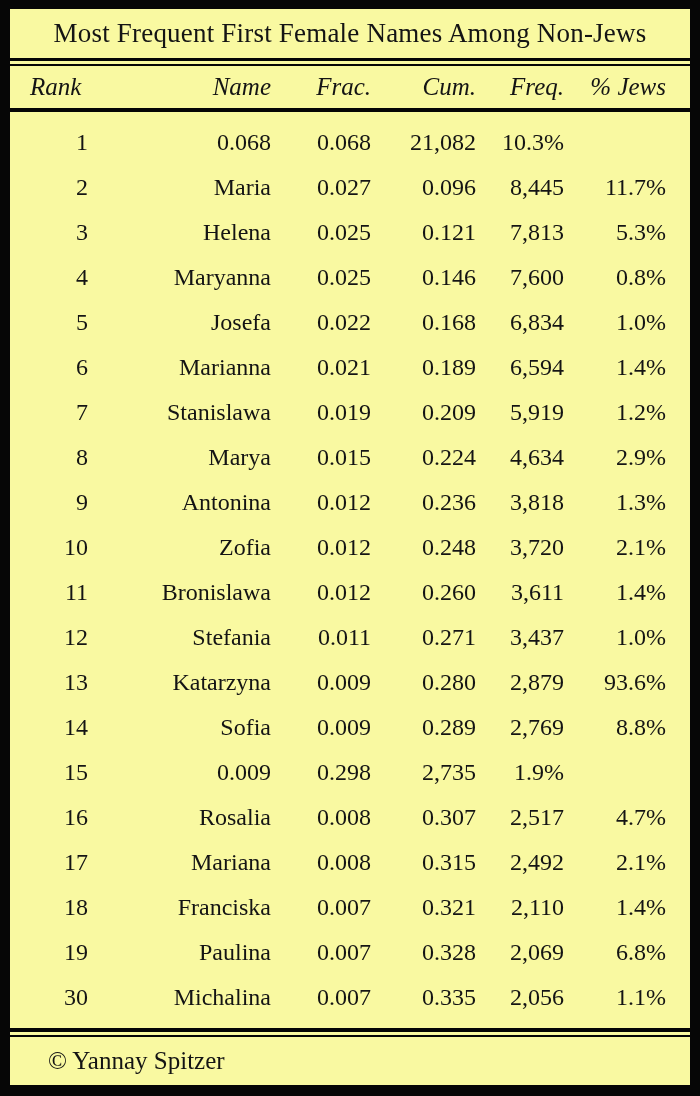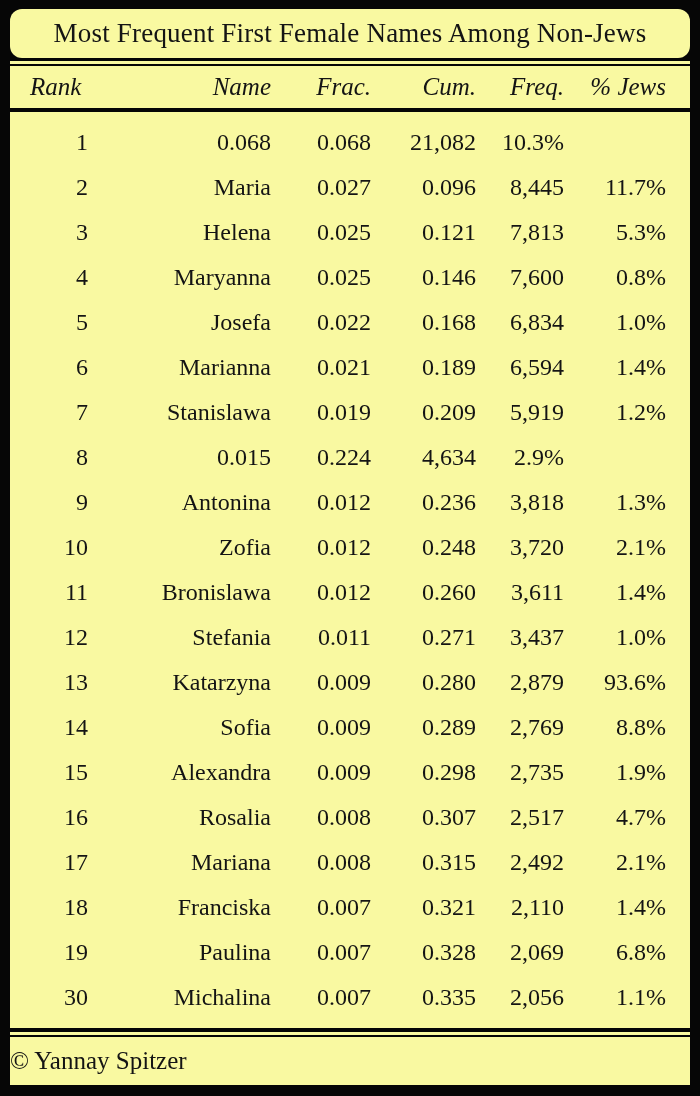--- a/index.html
+++ b/index.html
@@ -21,21 +21,20 @@
   .band { background: #f9f9a1; }
 
   .title-band {
     height: 49px;
     display: flex;
     align-items: center;
     justify-content: center;
     font-size: 27px;
     letter-spacing: 0.2px;
     white-space: nowrap;
-    border-radius: 12px;
   }
 
   .rule { background: #060606; }
   .rule-thin  { height: 2.5px; }
   .rule-thick { height: 4px; }
   .rule-thin2 { height: 2px; }
   .gap { height: 3px; background: #f9f9a1; }
 
   .grid-row {
     display: grid;
@@ -59,20 +58,21 @@
     padding-top: 8px;
     font-size: 24px;
     overflow: hidden;
   }
   .table-row { height: 45px; }
 
   .footer-band {
     height: 48px;
     display: flex;
     align-items: center;
+    padding-left: 38px;
     font-size: 25px;
   }
 </style>
 </head>
 <body>
 
 <div class="frame">
   <div class="panel">
 
     <div class="band title-band">Most Frequent First Female Names Among Non-Jews</div>
@@ -143,20 +143,21 @@
         <div class="grid-row table-row">
     <div class="c-rank">7</div>
     <div class="c-name">Stanislawa</div>
     <div class="c-num">0.019</div>
     <div class="c-num">0.209</div>
     <div class="c-num">5,919</div>
     <div class="c-num">1.2%</div>
   </div>
         <div class="grid-row table-row">
     <div class="c-rank">8</div>
+    <div class="c-name">Marya</div>
     <div class="c-num">0.015</div>
     <div class="c-num">0.224</div>
     <div class="c-num">4,634</div>
     <div class="c-num">2.9%</div>
   </div>
         <div class="grid-row table-row">
     <div class="c-rank">9</div>
     <div class="c-name">Antonina</div>
     <div class="c-num">0.012</div>
     <div class="c-num">0.236</div>
@@ -198,21 +199,20 @@
         <div class="grid-row table-row">
     <div class="c-rank">14</div>
     <div class="c-name">Sofia</div>
     <div class="c-num">0.009</div>
     <div class="c-num">0.289</div>
     <div class="c-num">2,769</div>
     <div class="c-num">8.8%</div>
   </div>
         <div class="grid-row table-row">
     <div class="c-rank">15</div>
-    <div class="c-name">Alexandra</div>
     <div class="c-num">0.009</div>
     <div class="c-num">0.298</div>
     <div class="c-num">2,735</div>
     <div class="c-num">1.9%</div>
   </div>
         <div class="grid-row table-row">
     <div class="c-rank">16</div>
     <div class="c-name">Rosalia</div>
     <div class="c-num">0.008</div>
     <div class="c-num">0.307</div>

